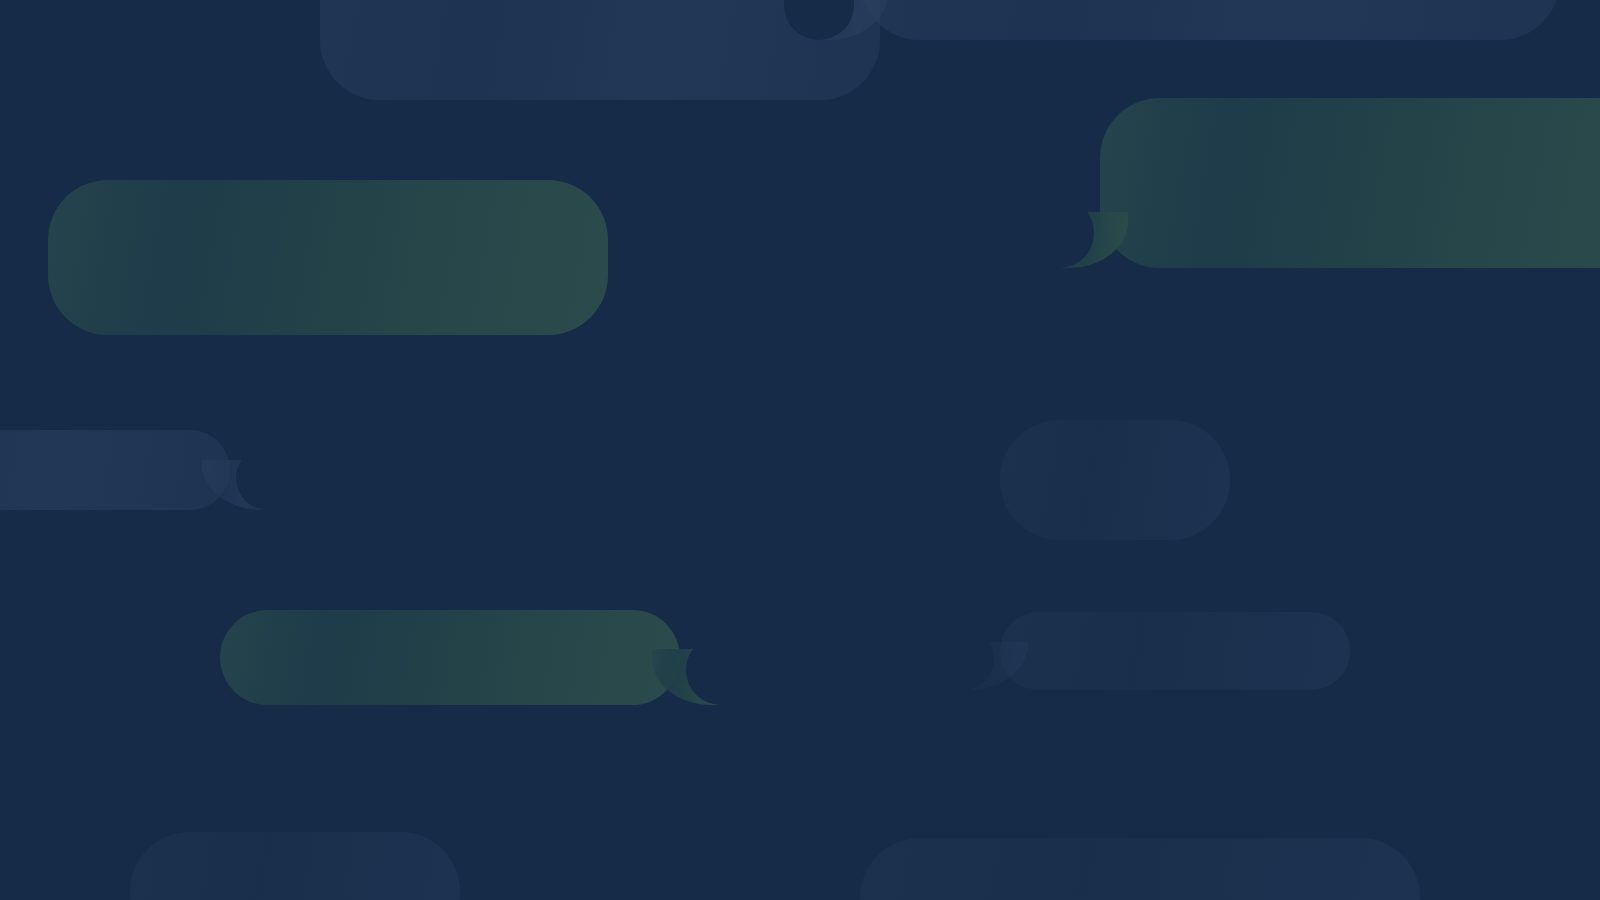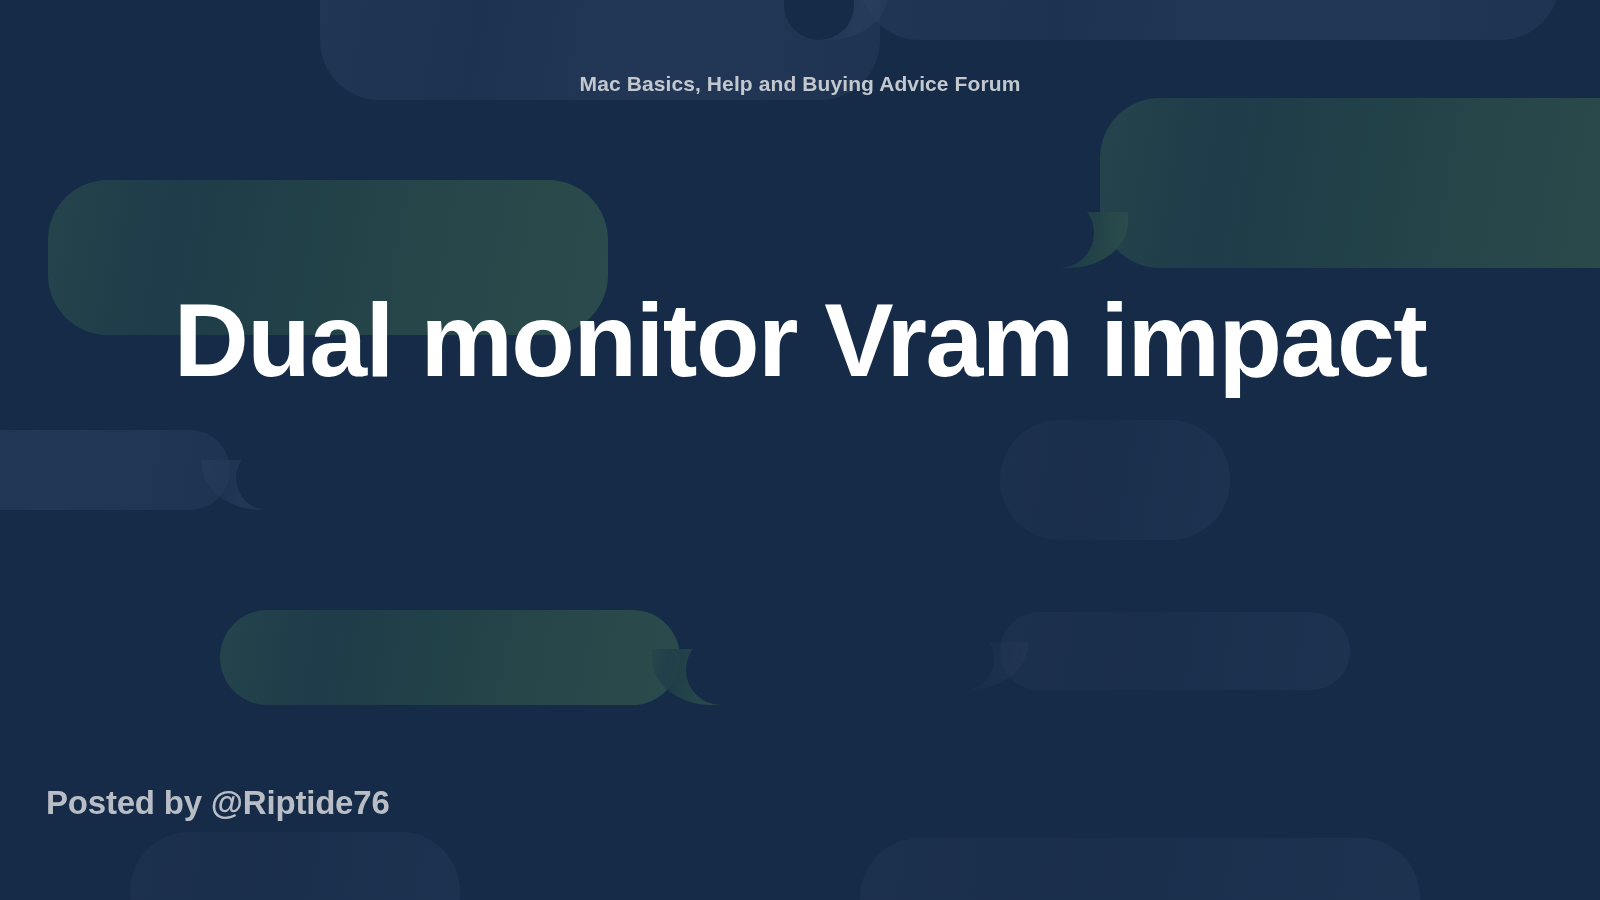--- a/index.html
+++ b/index.html
@@ -173,23 +173,18 @@
         <div class="tail left fill-blue-soft" style="height: 48.36px;">
           <div class="tail-mask" style="height: 62.4px;"></div>
         </div>
       </div>
       <div class="bubble fill-blue-soft" style="left: 130px; top: 832px; width: 330px; height: 120px; border-radius: 60px;"></div>
       <div class="bubble fill-blue-soft" style="left: 860px; top: 838px; width: 560px; height: 120px; border-radius: 60px;"></div>
     </div>
 
   <div class="content">
 
-    <div class="forum-label">Mac Basics, Help and Buying Advice Forum</div>
 
-    <div class="title-wrap">
-      <h1 class="title">Dual monitor Vram impact</h1>
-    </div>
 
-    <div class="posted-by">Posted by @Riptide76</div>
 
 
   </div>
 </div>
 
 </body></html>

